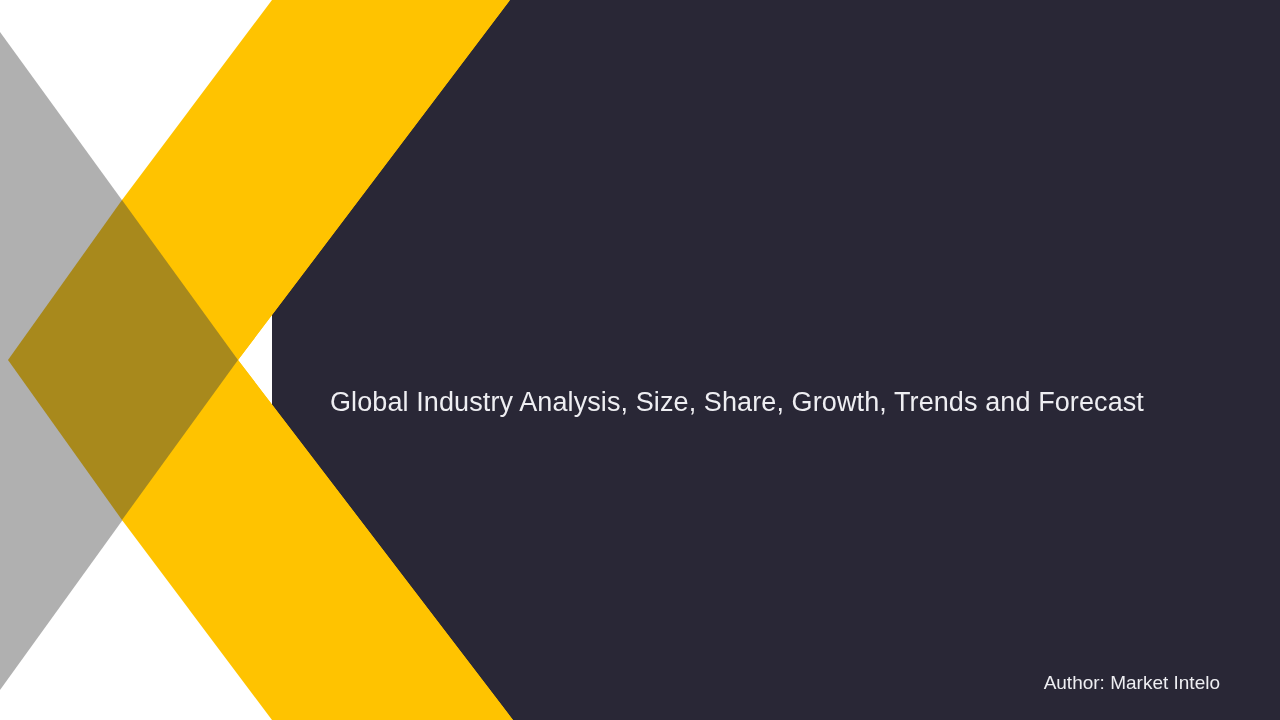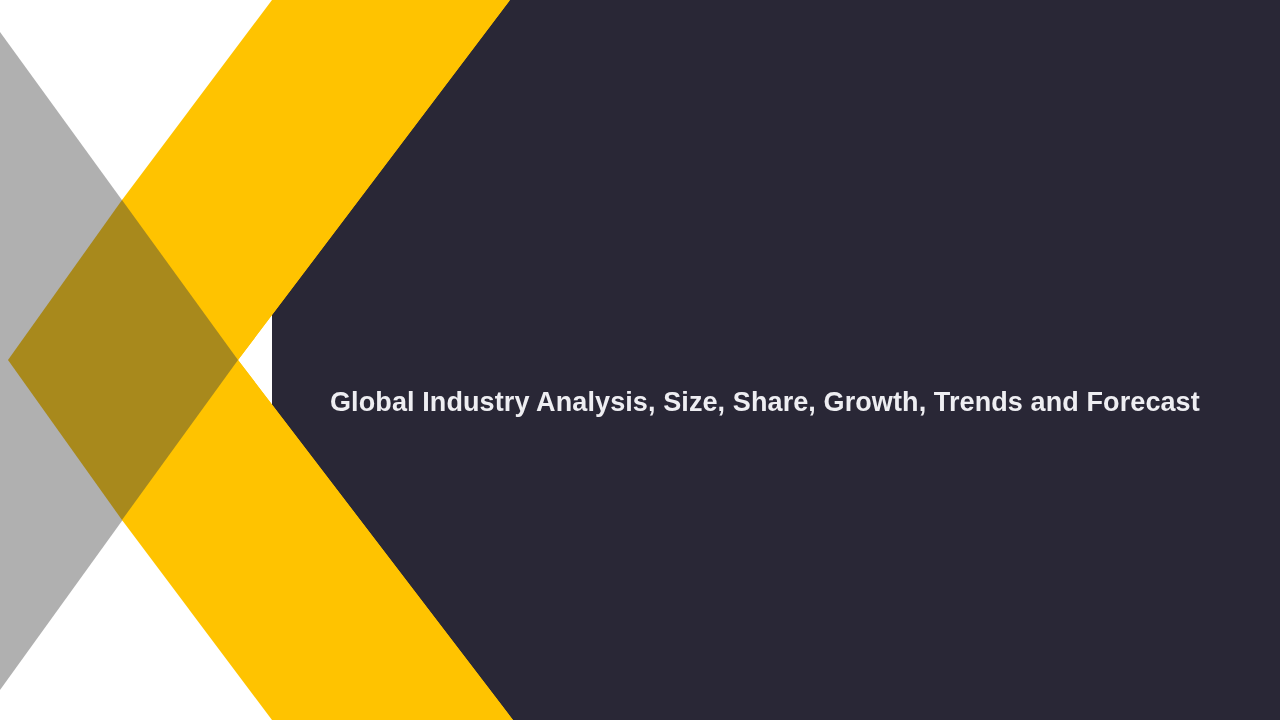--- a/index.html
+++ b/index.html
@@ -56,21 +56,21 @@
     color: #f4f4f6;
     white-space: nowrap;
   }
   #subtitle {
     position: absolute;
     left: 0;
     top: 385px;
     width: 920px;
     margin: 0;
     font-size: 27px;
-    font-weight: 700;
+    font-weight: 400;
     line-height: 1.3;
     letter-spacing: 0.1px;
     color: #eeeef2;
     white-space: nowrap;
   }
   #author {
     position: absolute;
     left: 660px;
     top: 672px;
     width: 230px;
@@ -100,15 +100,16 @@
     <path d="M 238,360 L 513,720 L 272,720 L 122,520 Z" fill="#ffc300"></path>
 
     <polygon points="122,200 238,360 122,520 8,360" fill="#a8891c"></polygon>
 
   </svg>
 
   <div id="content">
 
     <p id="subtitle">Global Industry Analysis, Size, Share, Growth, Trends and Forecast</p>
 
+    <p id="author">Author: Market Intelo</p>
   </div>
 
 </div>
 
 </body></html>

